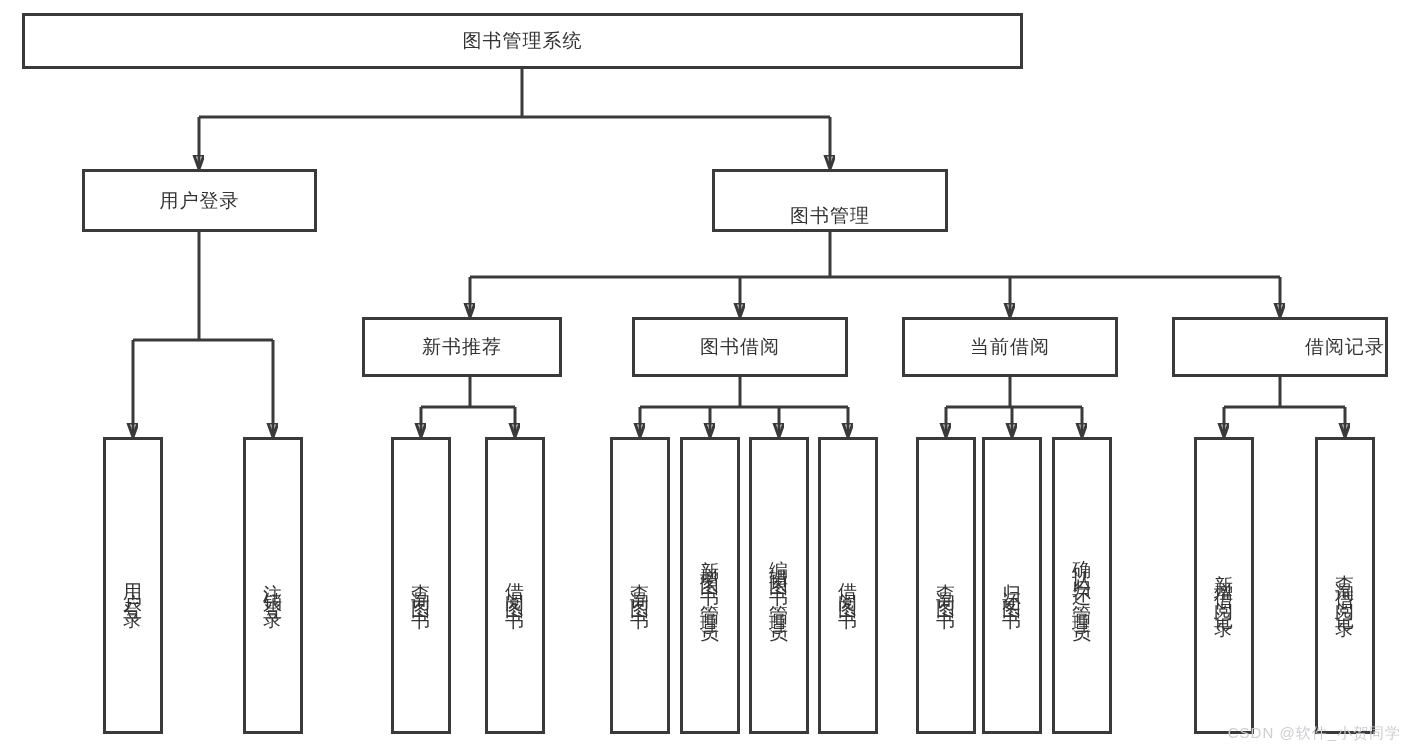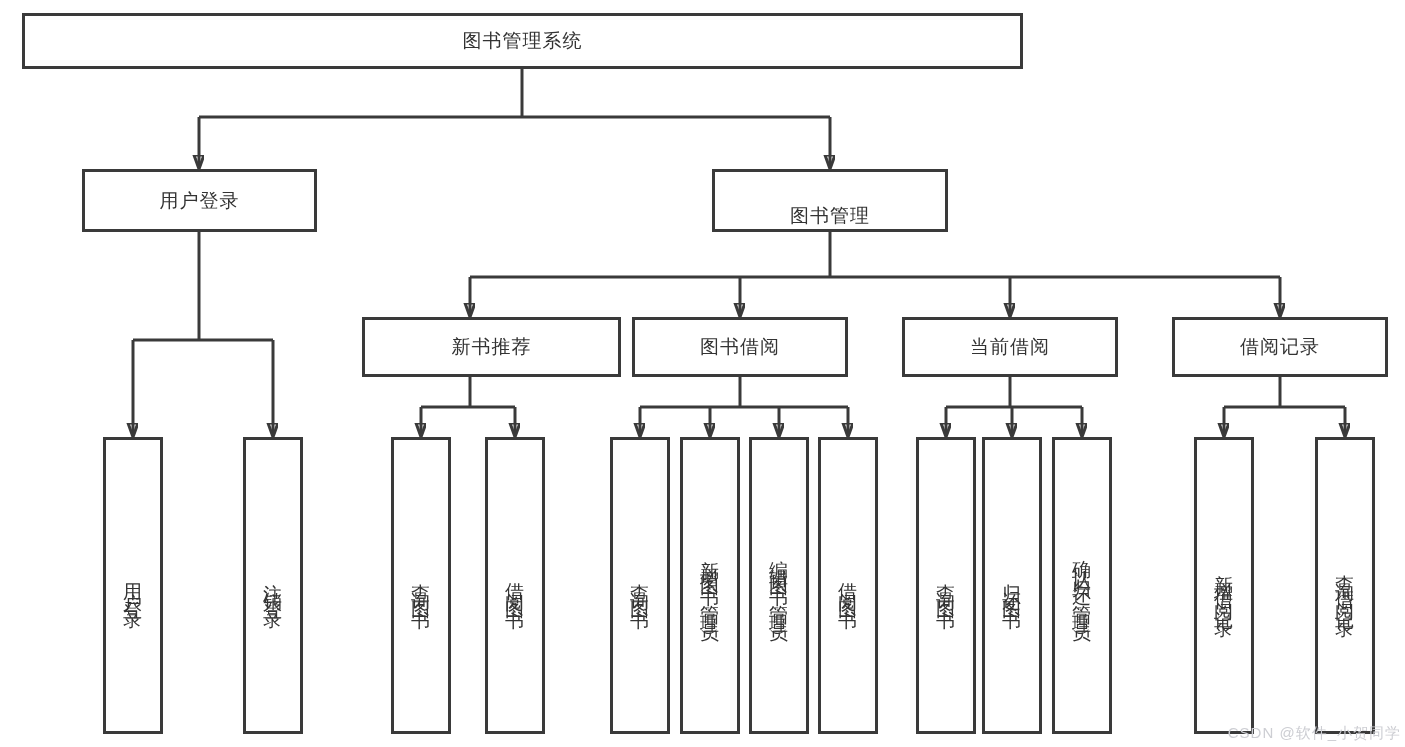--- a/index.html
+++ b/index.html
@@ -105,30 +105,30 @@
     <span>图书管理系统</span>
   </div>
 
   <div class="node h" style="left:82px; top:169px; width:235px; height:63px;">
     <span>用户登录</span>
   </div>
   <div class="node h" style="left:712px; top:169px; width:236px; height:63px;align-items:flex-end;">
     <span>图书管理</span>
   </div>
 
-  <div class="node h" style="left:362px; top:317px; width:259px; height:60px;">
+  <div class="node h" style="left:362px; top:317px; width:200px; height:60px;">
     <span>新书推荐</span>
   </div>
   <div class="node h" style="left:632px; top:317px; width:216px; height:60px;">
     <span>图书借阅</span>
   </div>
   <div class="node h" style="left:902px; top:317px; width:216px; height:60px;">
     <span>当前借阅</span>
   </div>
-  <div class="node h" style="left:1172px; top:317px; width:216px; height:60px;">
+  <div class="node h" style="left:1172px; top:317px; width:216px; height:60px;justify-content:flex-end;">
     <span>借阅记录</span>
   </div>
 
   <div class="node v" style="left:103px; top:437px; width:60px; height:297px;">
     <span>用户登录</span>
   </div>
   <div class="node v" style="left:243px; top:437px; width:60px; height:297px;">
     <span>注销登录</span>
   </div>
   <div class="node v" style="left:391px; top:437px; width:60px; height:297px;">

